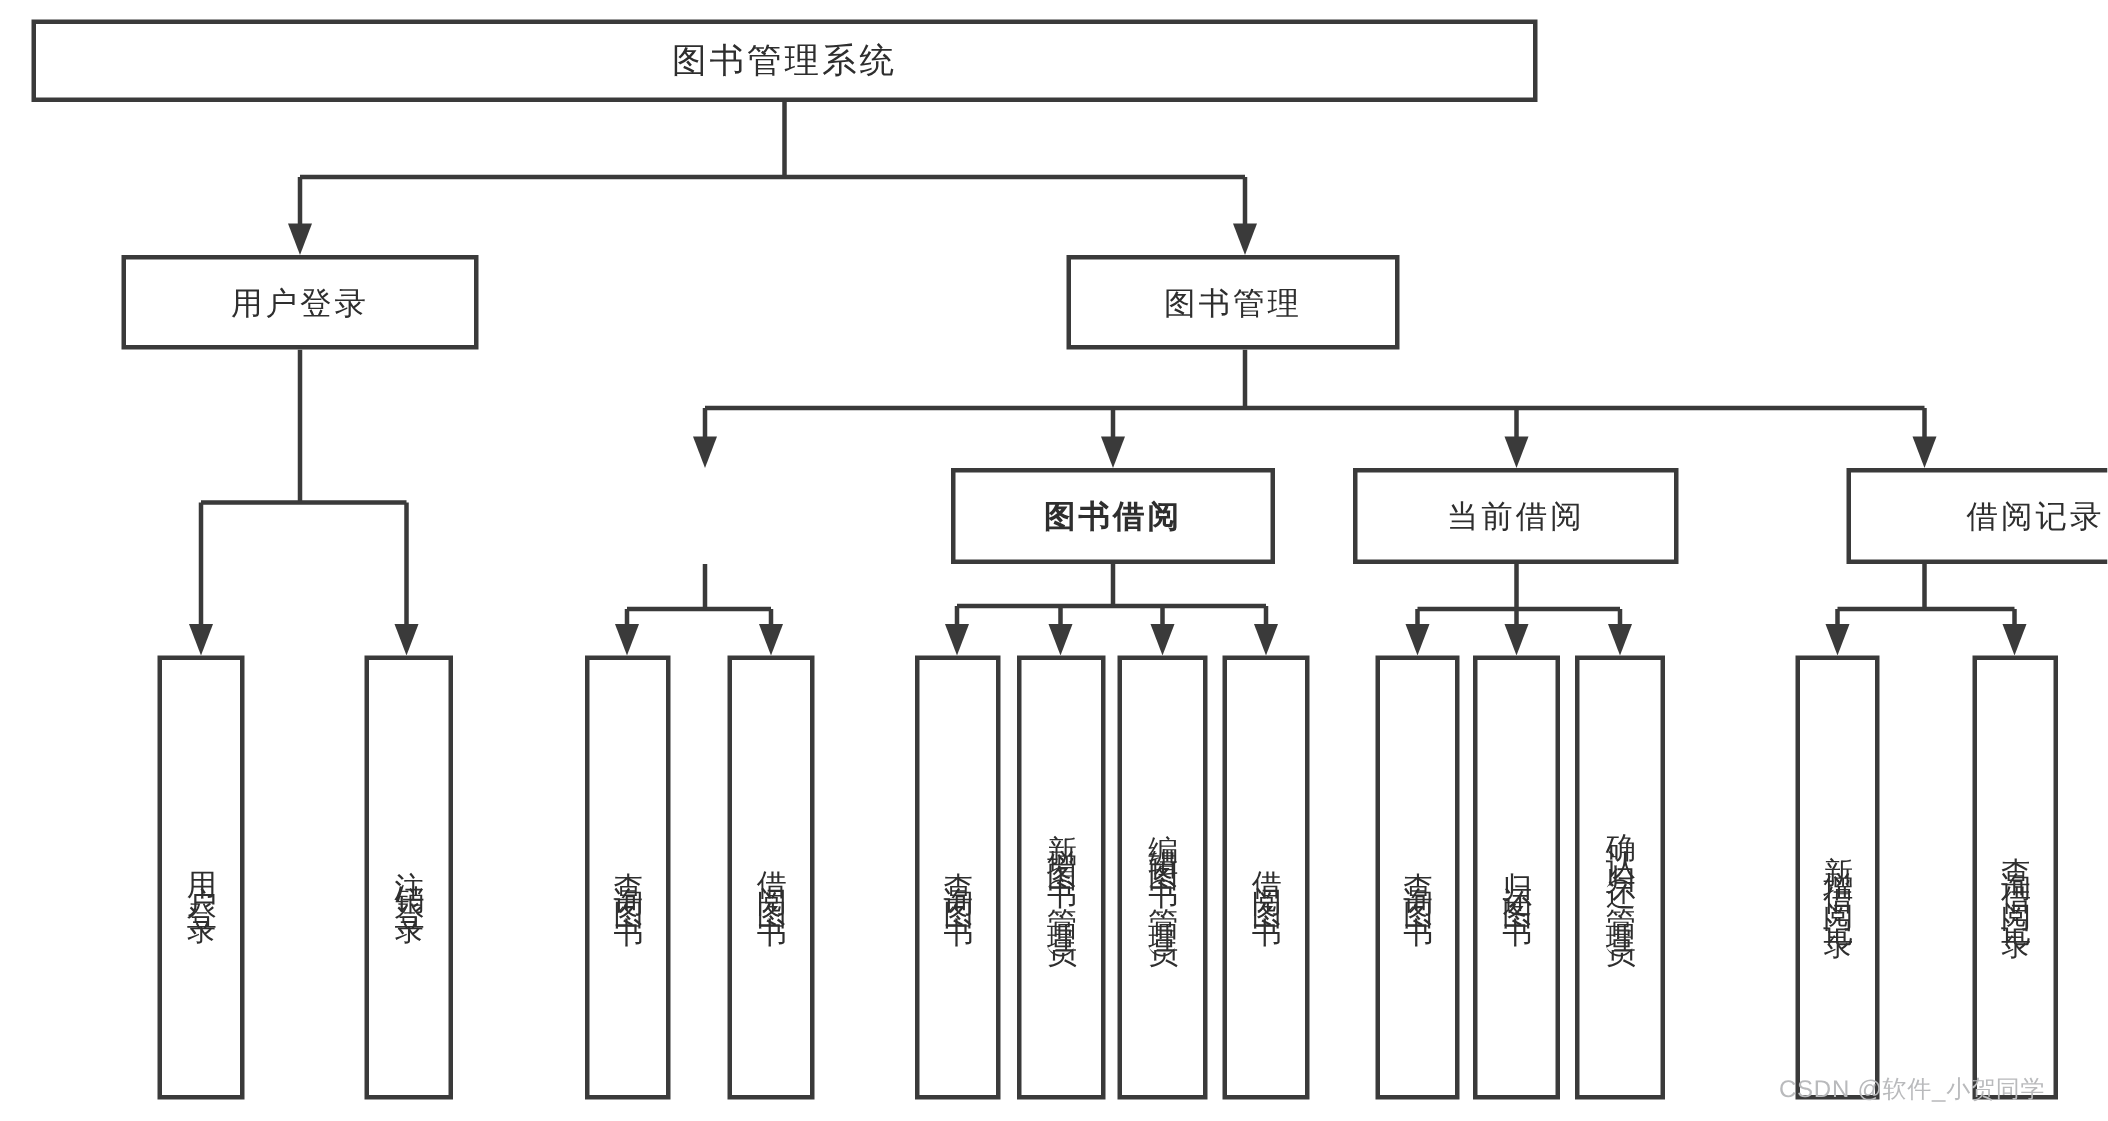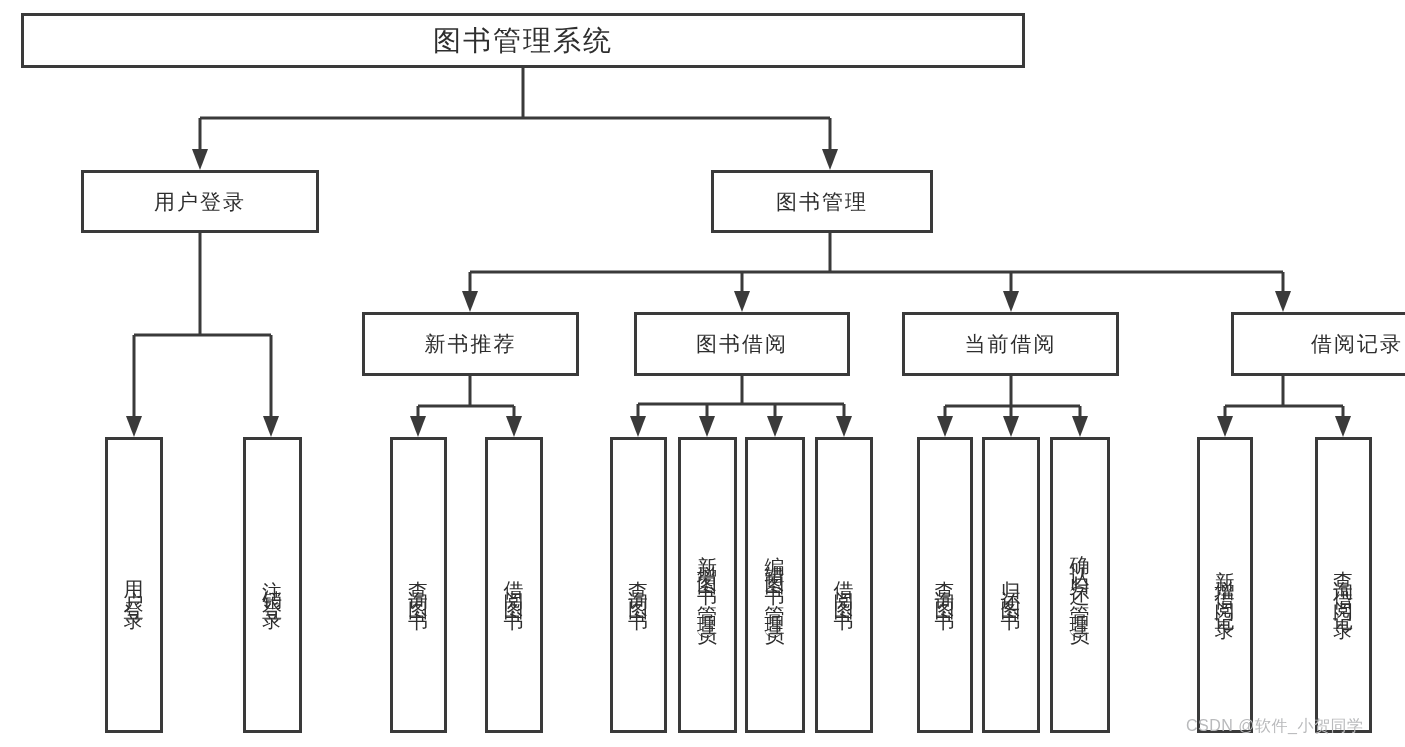--- a/index.html
+++ b/index.html
@@ -32,21 +32,21 @@
     justify-content: center;
     color: #2e2e2e;
     z-index: 2;
   }
   .node.h {
     font-size: 21px;
     letter-spacing: 2px;
     white-space: nowrap;
   }
   .node.root {
-    font-size: 28px;
+    font-size: 23px;
   }
   .node.v span {
     writing-mode: vertical-rl;
     text-orientation: mixed;
     font-size: 20px;
     letter-spacing: 10px;
     line-height: 1;
     white-space: nowrap;
   }
   .watermark {
@@ -112,24 +112,21 @@
     <span>图书管理系统</span>
   </div>
 
   <div class="node h" style="left:81px; top:170px; width:238px; height:63px;">
     <span>用户登录</span>
   </div>
   <div class="node h" style="left:711px; top:170px; width:222px; height:63px;">
     <span>图书管理</span>
   </div>
 
-  <div class="node h" style="left:362px; top:312px; width:217px; height:64px;">
-    <span>新书推荐</span>
-  </div>
-  <div class="node h" style="left:634px; top:312px; width:216px; height:64px;">
+  <div class="node h" style="left:634px; top:312px; width:216px; height:64px;font-weight:bold;">
     <span>图书借阅</span>
   </div>
   <div class="node h" style="left:902px; top:312px; width:217px; height:64px;text-align:center;">
     <span>当前借阅</span>
   </div>
   <div class="node h" style="left:1231px; top:312px; width:252px; height:64px;">
     <span>借阅记录</span>
   </div>
 
   <div class="node v" style="left:105px; top:437px; width:58px; height:296px;">

